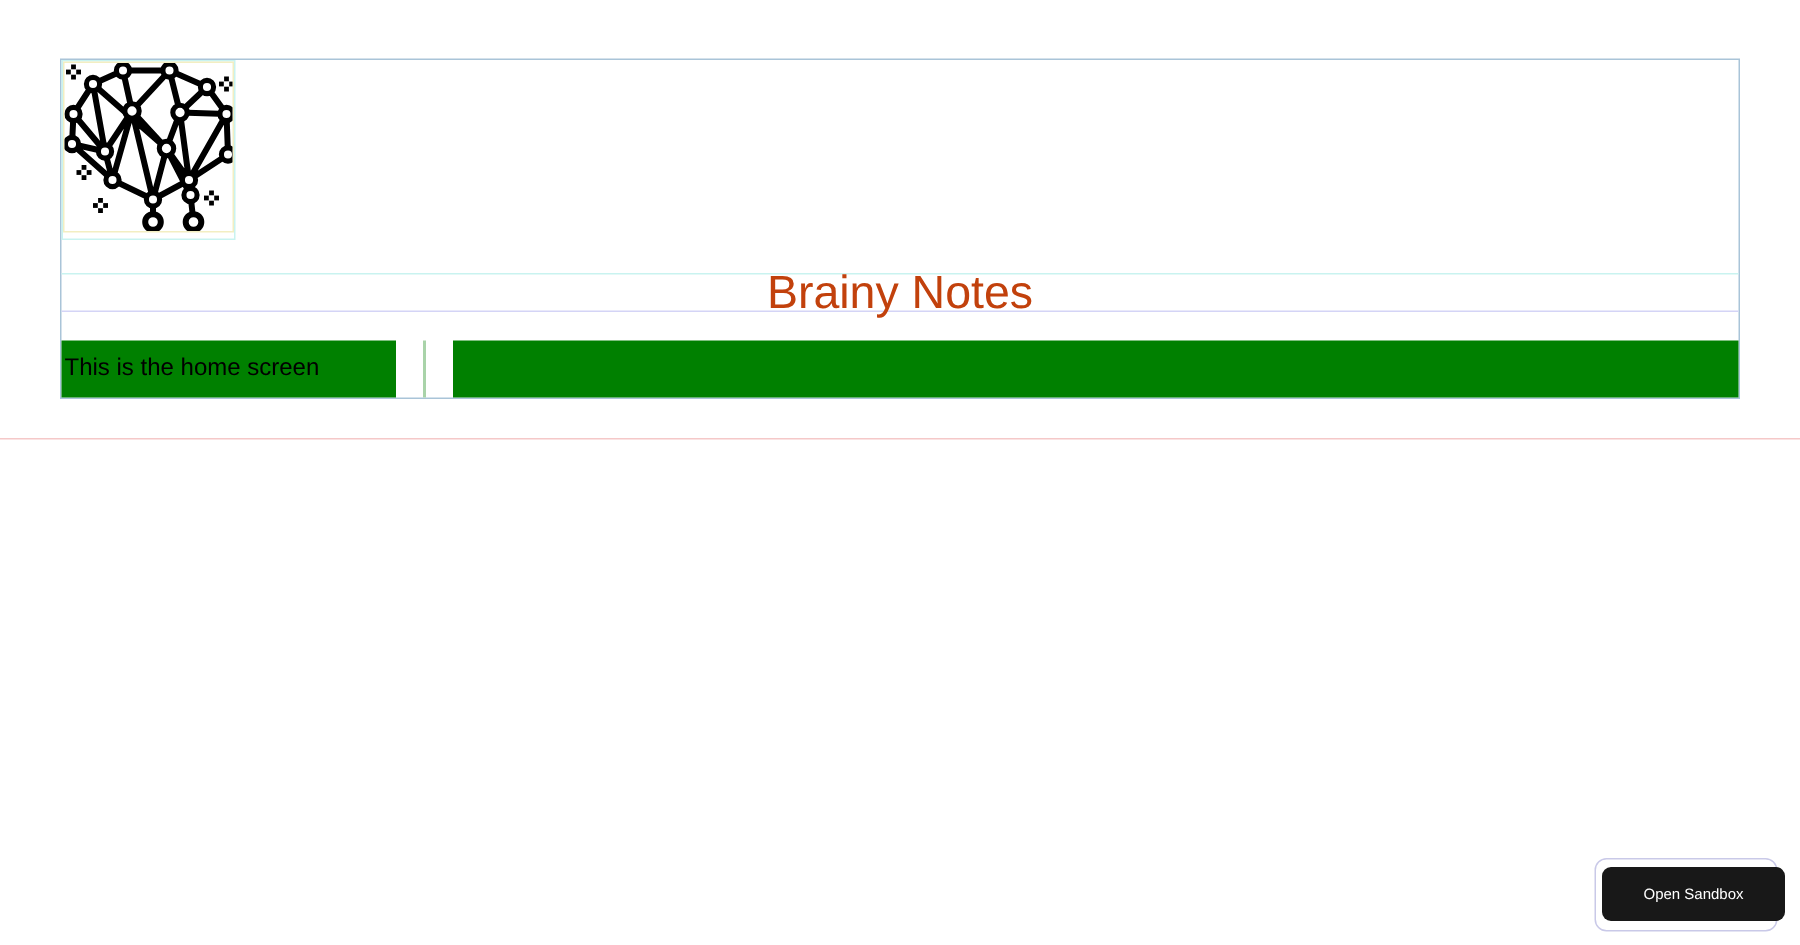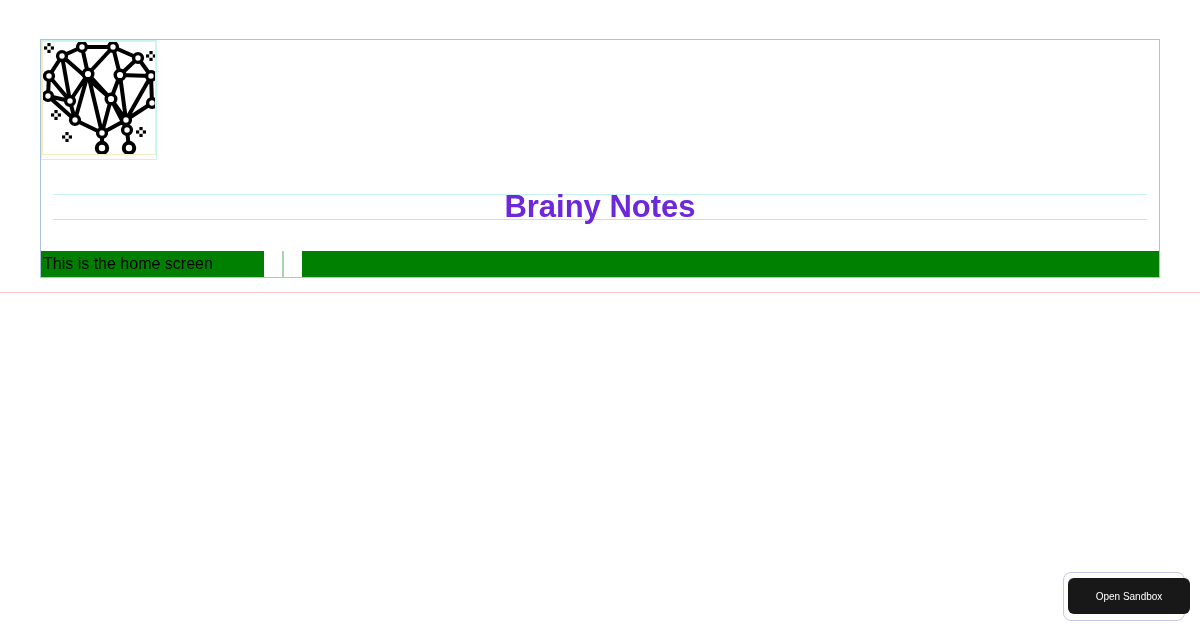--- a/index.html
+++ b/index.html
@@ -32,27 +32,27 @@
     padding:0 0 4px 0;line-height:0;margin:0;
   }
   .logo-img{
     display:block;width:112px;height:112px;
     border:1px solid var(--img-border);
   }
   .logo-img svg{display:block;width:112px;height:112px;}
   .spacer-a{height:22px;}
   .spacer-b{height:19px;}
   .title{
-    margin:12px;height:24px;line-height:24px;
+    margin:0;height:24px;line-height:24px;
     border-top:1px solid var(--title-top-border);
     border-bottom:1px solid var(--title-bottom-border);
-    text-align:center;font-size:31px;font-weight:700;color:#6d28d9;
+    text-align:center;font-size:31px;font-weight:400;color:#c2410c;
     overflow:visible;white-space:nowrap;
   }
-  .status-bar{display:flex;height:26px;gap:18px;}
+  .status-bar{display:flex;height:38px;gap:18px;}
   .status-cell-left{
     width:221px;background:var(--green-bar);
     display:flex;align-items:center;
     padding-left:2px;font-size:16px;color:#000;white-space:nowrap;overflow:hidden;
   }
   .status-divider{width:2px;background:var(--green-divider);}
   .status-cell-right{flex:1;background:var(--green-bar);}
   .page-rule{
     position:absolute;left:0;top:292px;width:1200px;
     margin:0;border:none;border-top:1px solid var(--page-rule);

